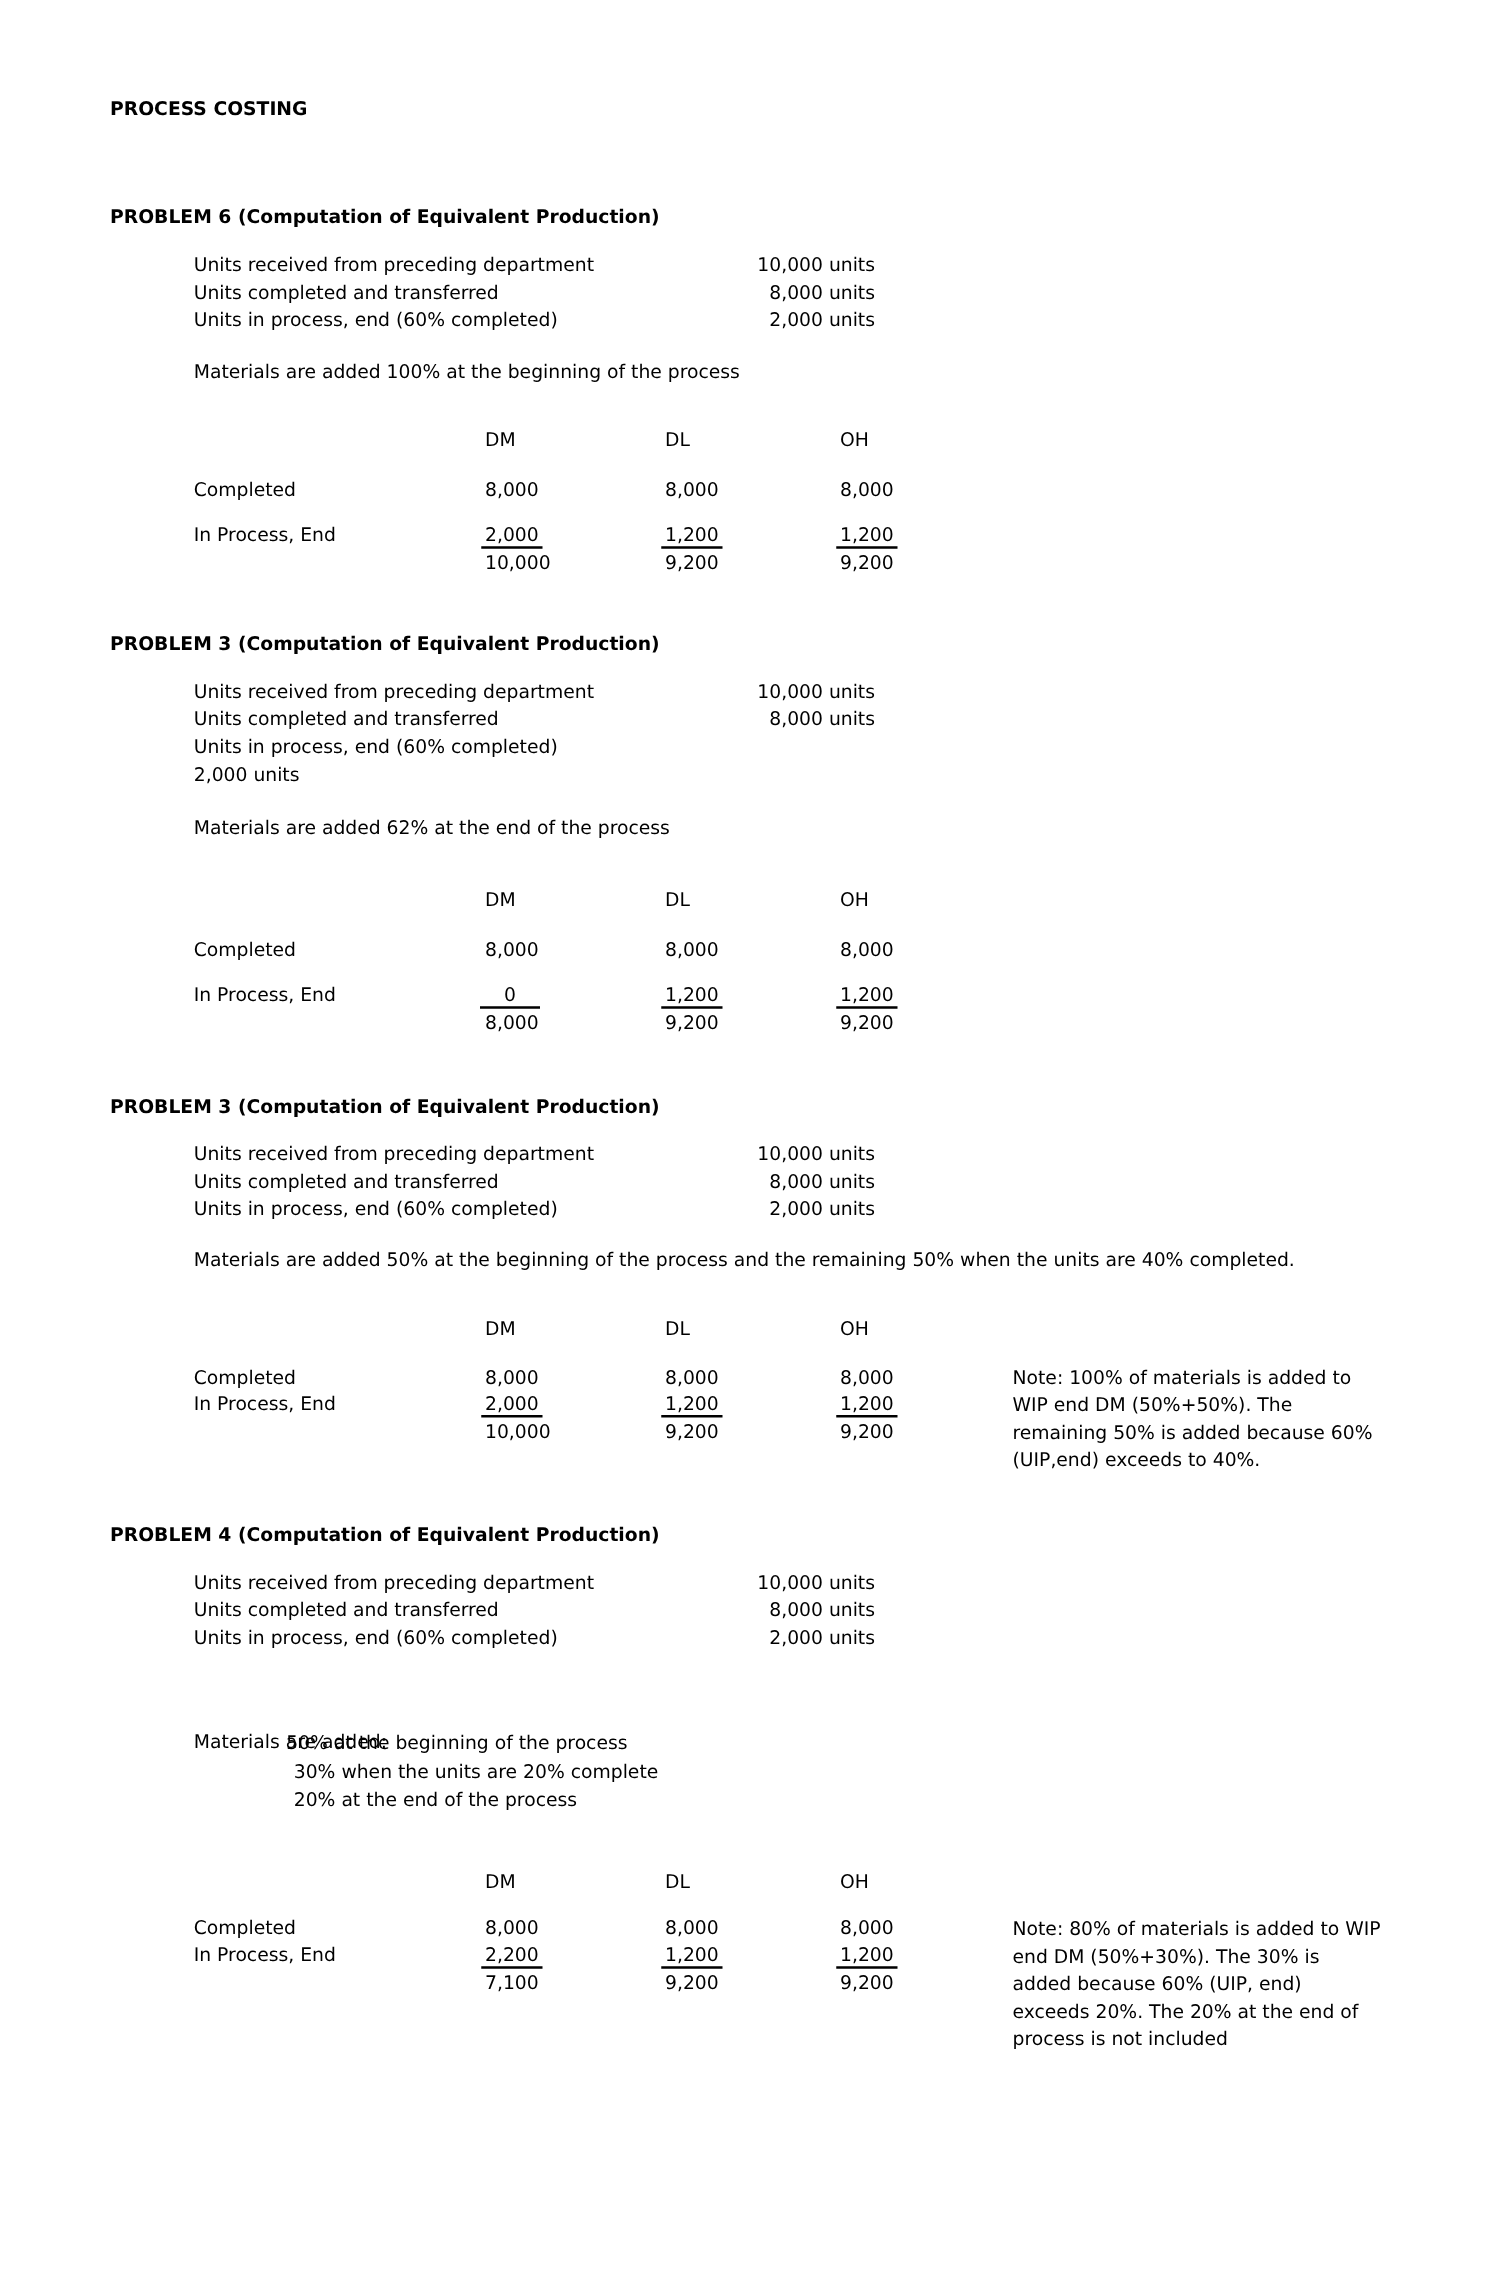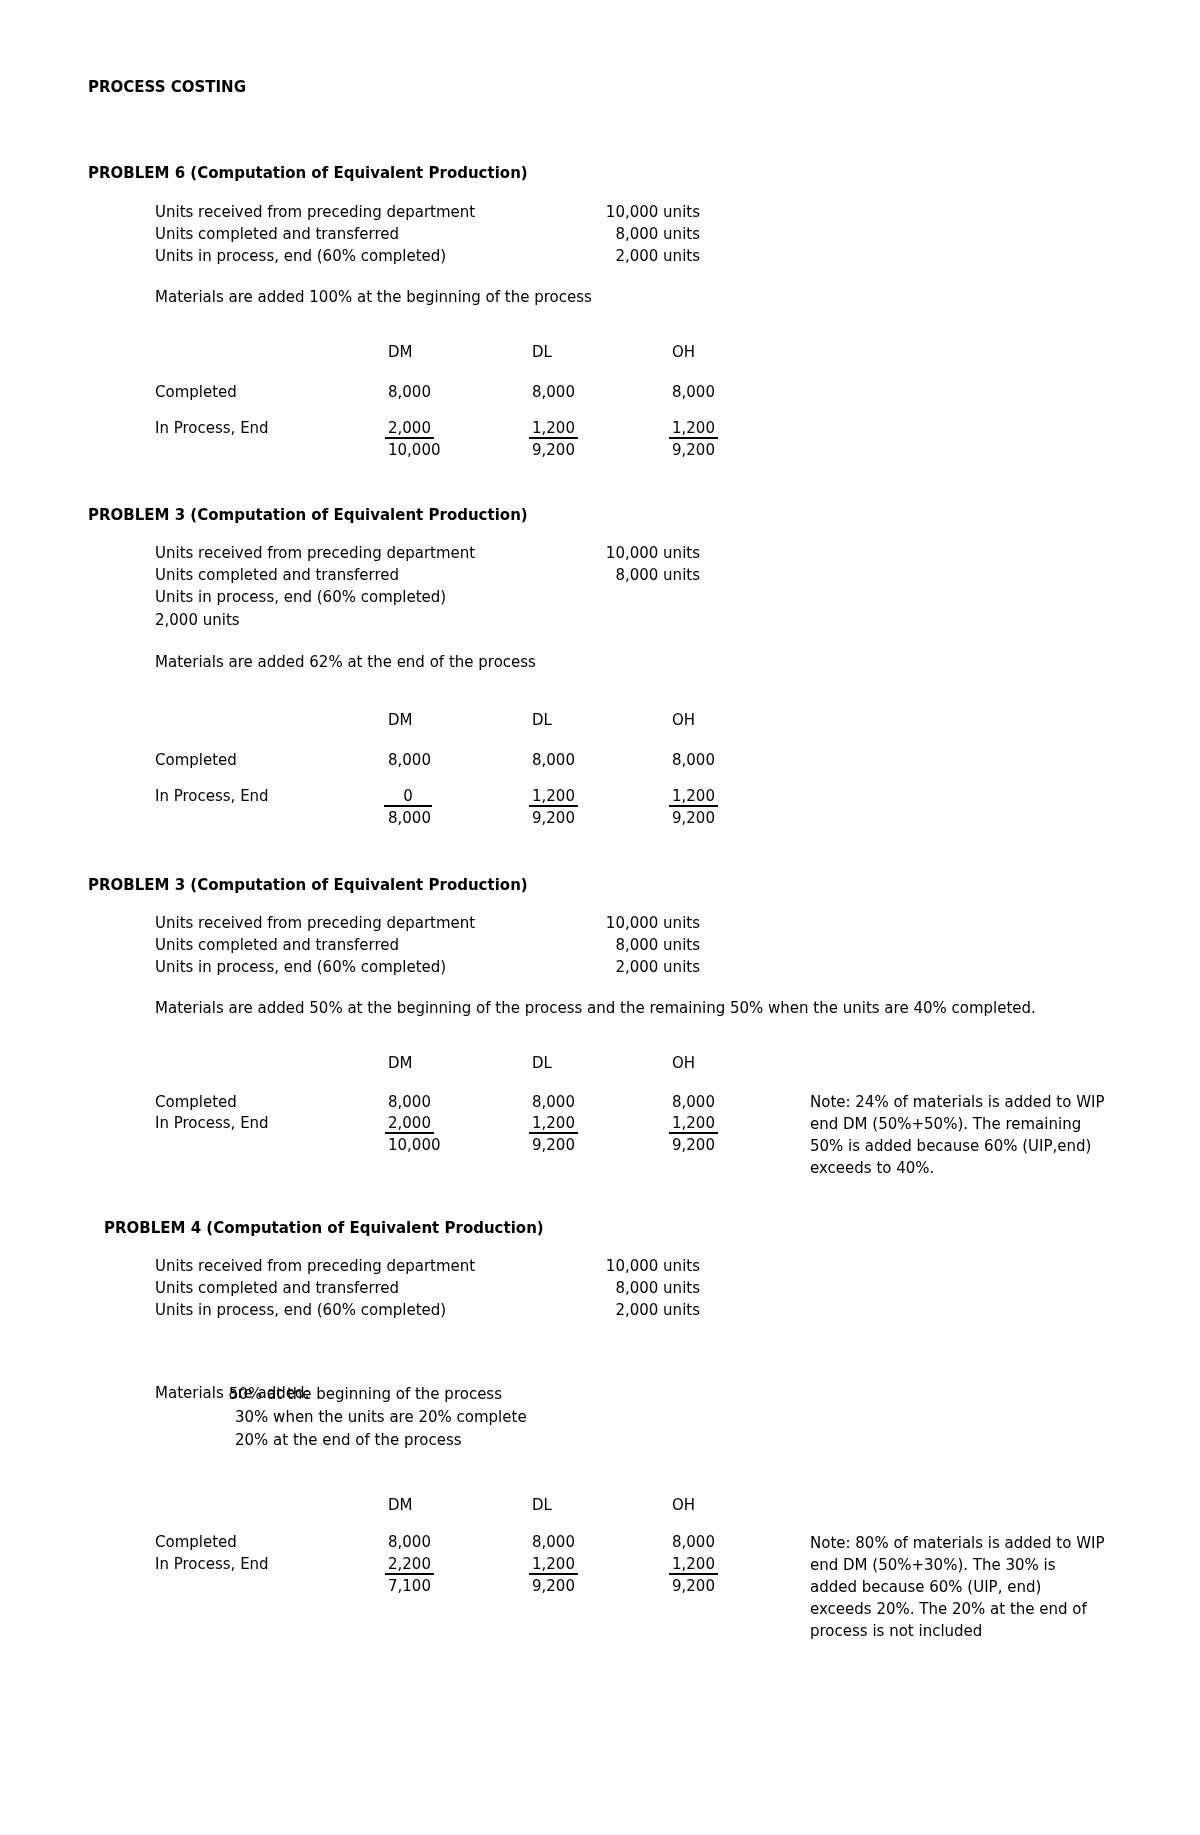--- a/index.html
+++ b/index.html
@@ -173,26 +173,26 @@
       <span style="left:155px">In Process, End</span>
       <span class="u" style="left:385px">2,000</span>
       <span class="u" style="left:529px">1,200</span>
       <span class="u" style="left:669px">1,200</span>
     </div>
     <div class="ln" style="top:1134px">
       <span style="left:388px">10,000</span>
       <span style="left:532px">9,200</span>
       <span style="left:672px">9,200</span>
     </div>
-    <div class="note" style="top:1091px; left:810px">Note: 24% of materials is added to WIP end DM (50%+50%). The remaining 50% is added because 60% (UIP,end) exceeds to 40%.</div>
+    <div class="note" style="top:1091px; left:810px">Note: 100% of materials is added to WIP end DM (50%+50%). The remaining 50% is added because 60% (UIP,end) exceeds to 40%.</div>
   </section>
 
   <section>
     <div class="ln b" style="top:1217px">
-      <span style="left:104px">PROBLEM 4 (Computation of Equivalent Production)</span>
+      <span style="left:88px">PROBLEM 4 (Computation of Equivalent Production)</span>
     </div>
     <div class="ln" style="top:1255px">
       <span style="left:155px">Units received from preceding department</span>
       <span class="val" style="left:540px">10,000 units</span>
     </div>
     <div class="ln" style="top:1277px">
       <span style="left:155px">Units completed and transferred</span>
       <span class="val" style="left:540px">8,000 units</span>
     </div>
     <div class="ln" style="top:1299px">

